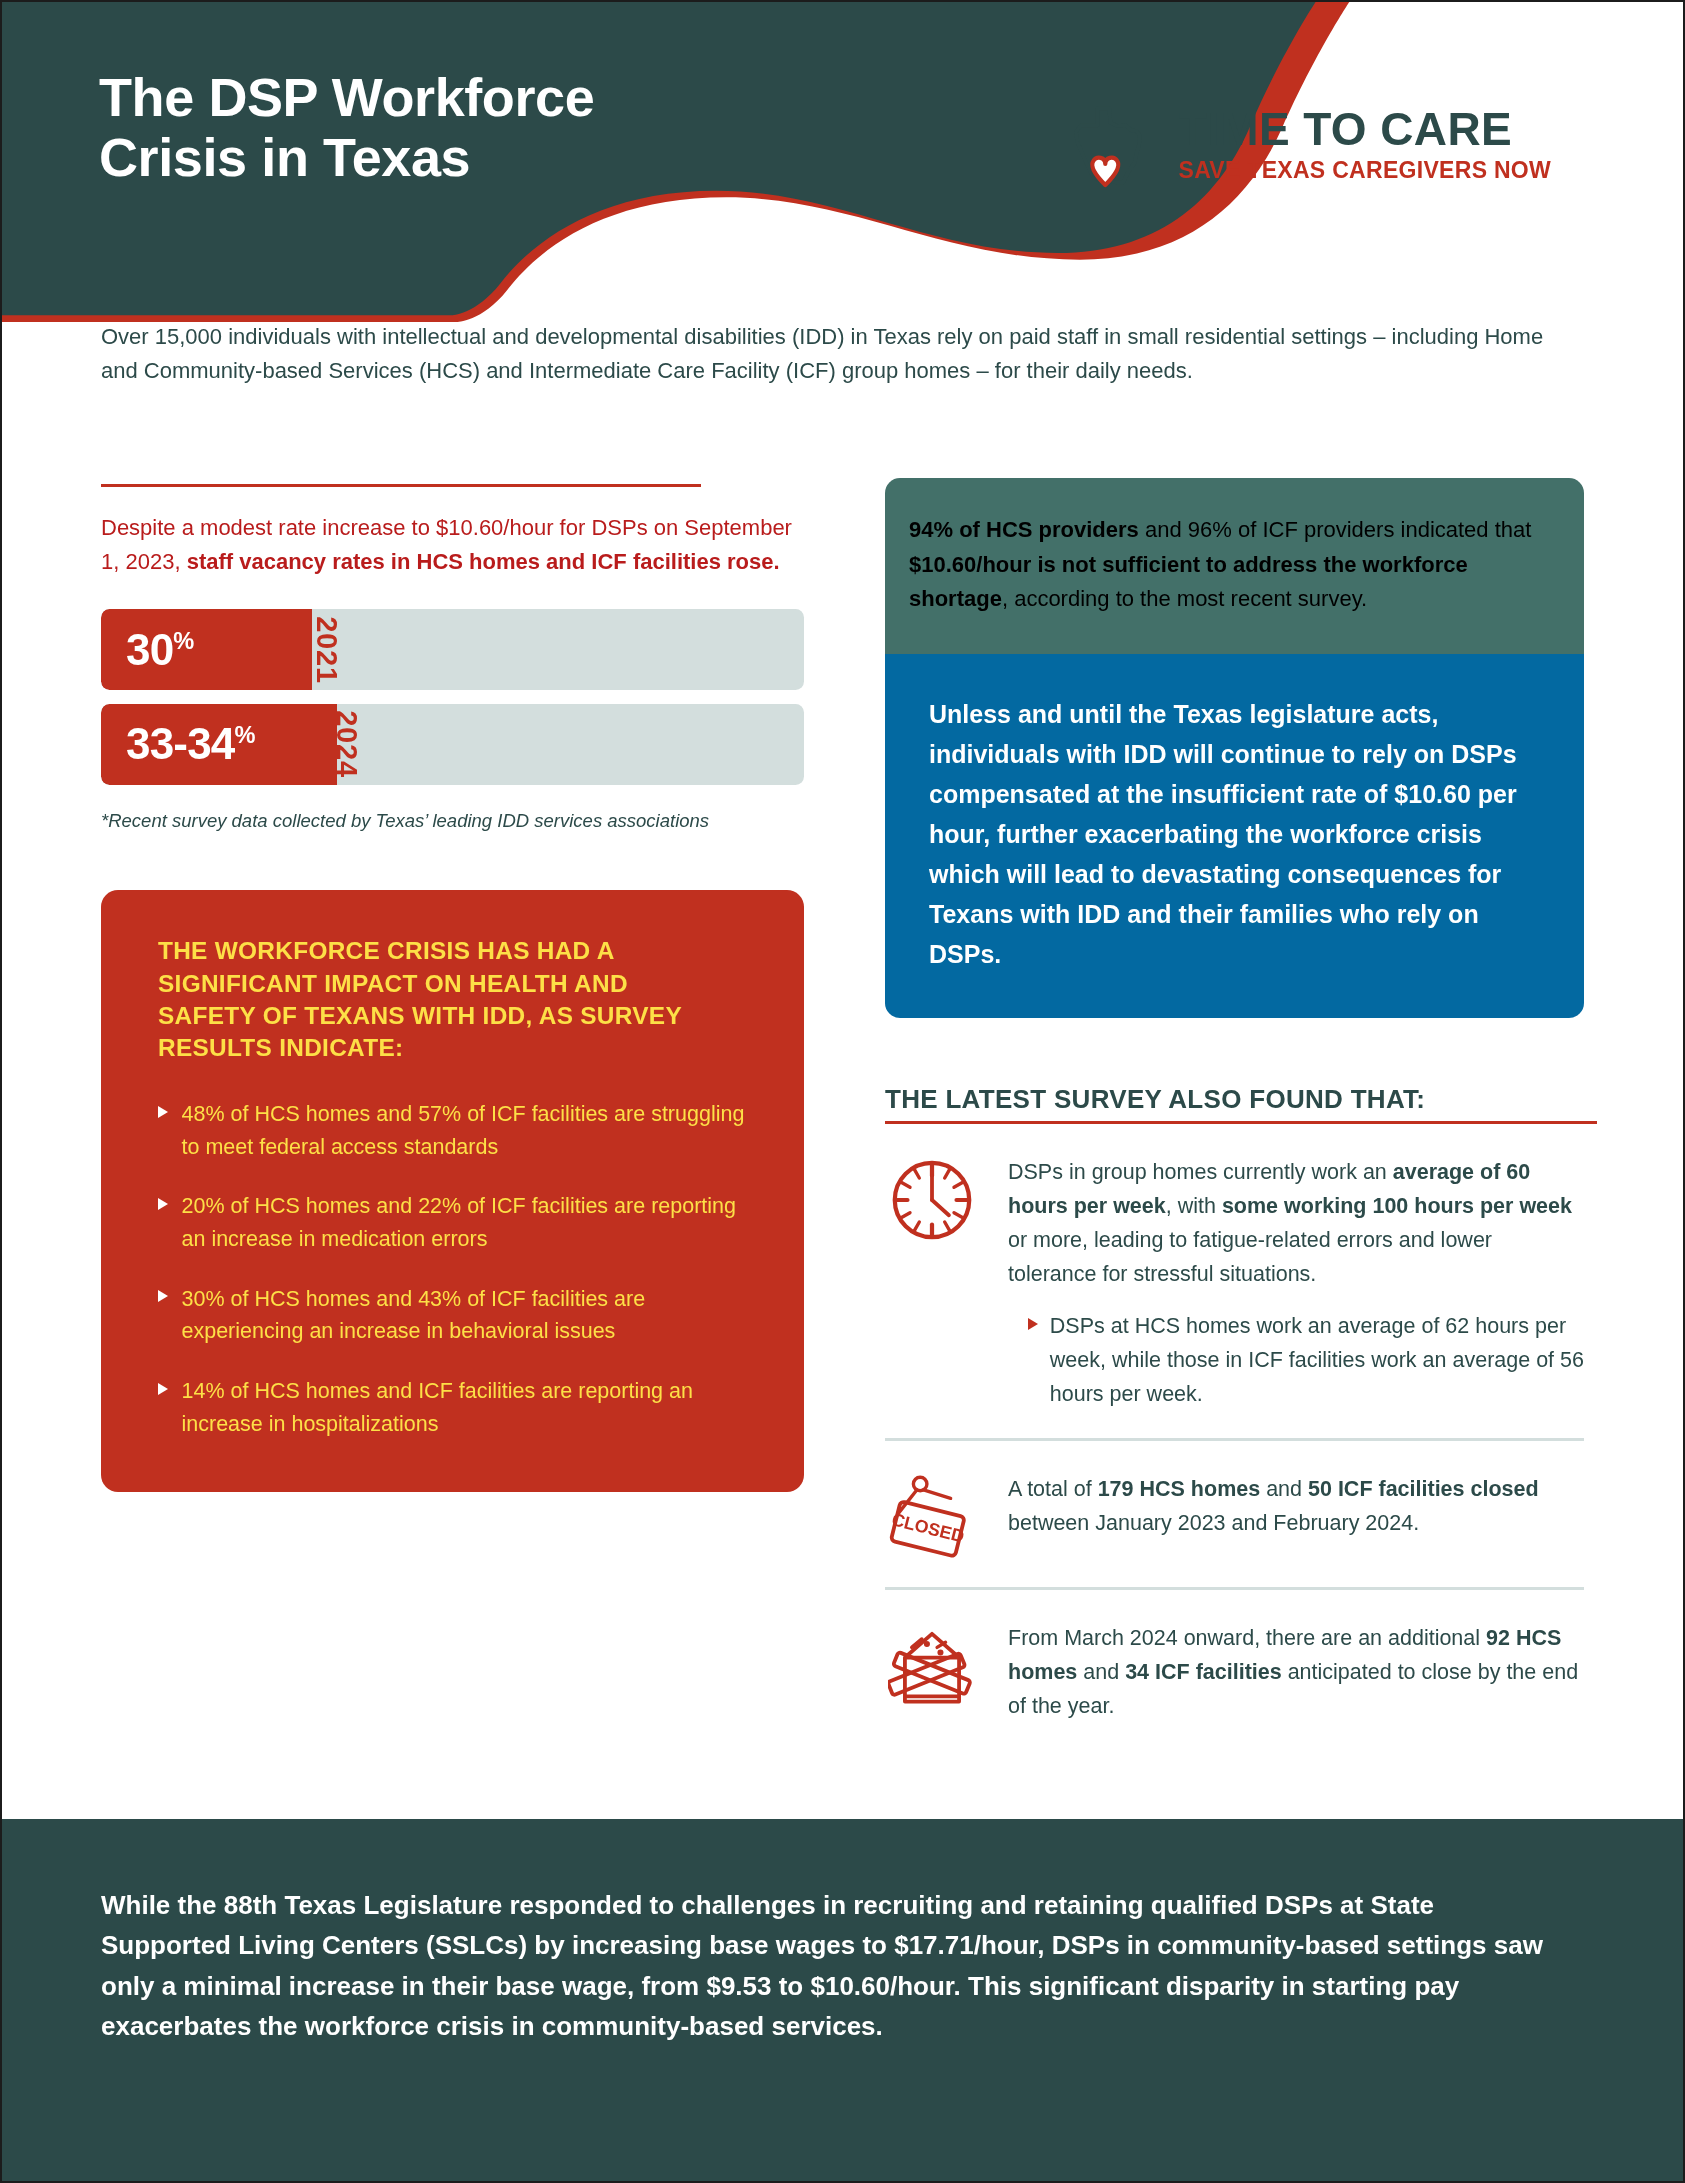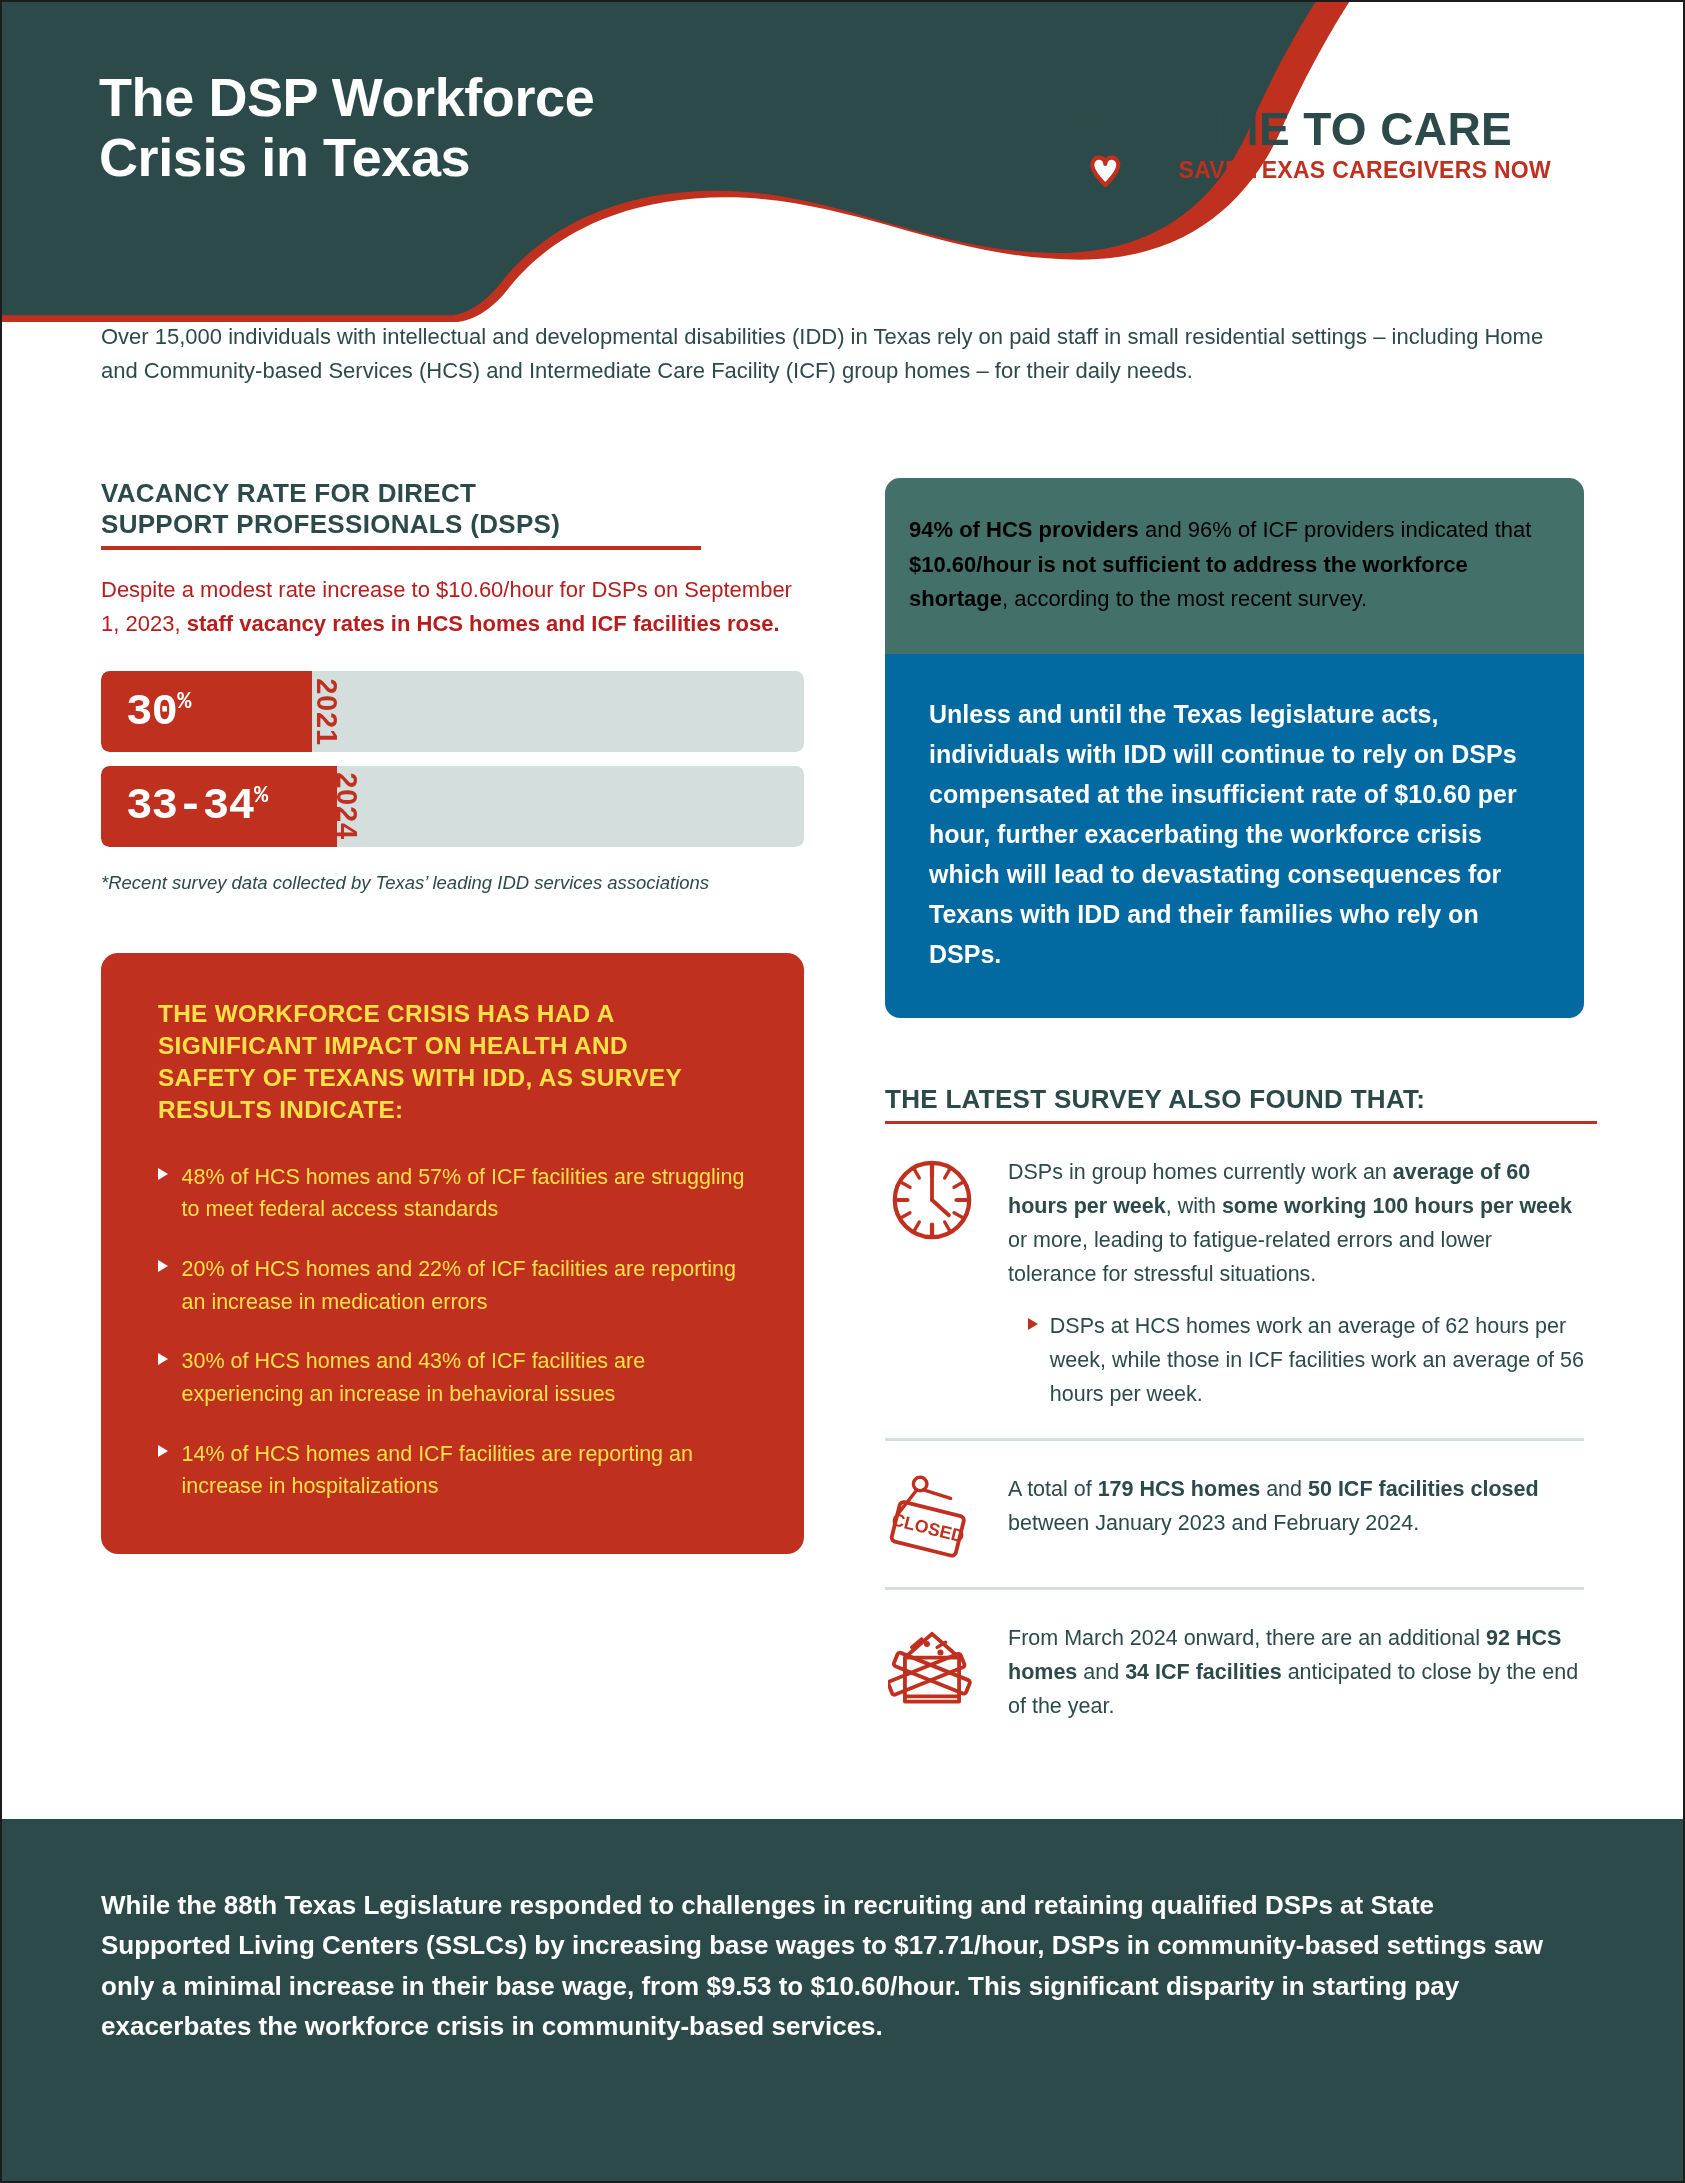--- a/index.html
+++ b/index.html
@@ -90,21 +90,20 @@
   }
   .bar-fill{
     position:absolute;left:0;top:0;height:100%;
     background:#C0301F;border-radius:8.4px 0 0 8.4px;
     display:flex;align-items:center;
   }
   .bar-value{
     color:#ffffff;font-weight:bold;font-size:44px;
     margin-left:25px;letter-spacing:-0.8px;
     font-stretch:condensed;
-    font-family:Liberation Mono, monospace;
   }
   .bar-value sup{font-size:23.6px;vertical-align:super;}
   .bar-year{
     position:absolute;top:50%;transform:translateY(-50%) rotate(90deg);
     transform-origin:center;
     color:#C0301F;font-weight:bold;font-size:29px;
     letter-spacing:0.8px;
     font-stretch:condensed;
   }
   .year-2021{left:192px;}
@@ -213,22 +212,20 @@
         <div class="logo-main">TIME TO CARE</div>
         <div class="logo-sub">SAVE TEXAS CAREGIVERS NOW</div>
       </div>
     </div>
   </div>
 
   <div class="intro">Over 15,000 individuals with intellectual and developmental disabilities (IDD) in Texas rely on paid staff in small residential settings – including Home and Community-based Services (HCS) and Intermediate Care Facility (ICF) group homes – for their daily needs.</div>
 
   <div class="col-left">
 
-    <div class="sect-head">VACANCY RATE FOR DIRECT
-SUPPORT PROFESSIONALS (DSPs)</div>
     <div class="sect-rule rule-w1"></div>
 
     <div class="lead">
       <span>Despite a modest rate increase to $10.60/hour for DSPs on September 1, 2023, </span><b>staff vacancy rates in HCS homes and ICF facilities rose.</b>
     </div>
 
     <div class="bars">
       <div class="bar-track">
         <div class="bar-fill" style="width:30%">
           <div class="bar-value"><span>30</span><sup>%</sup></div>

